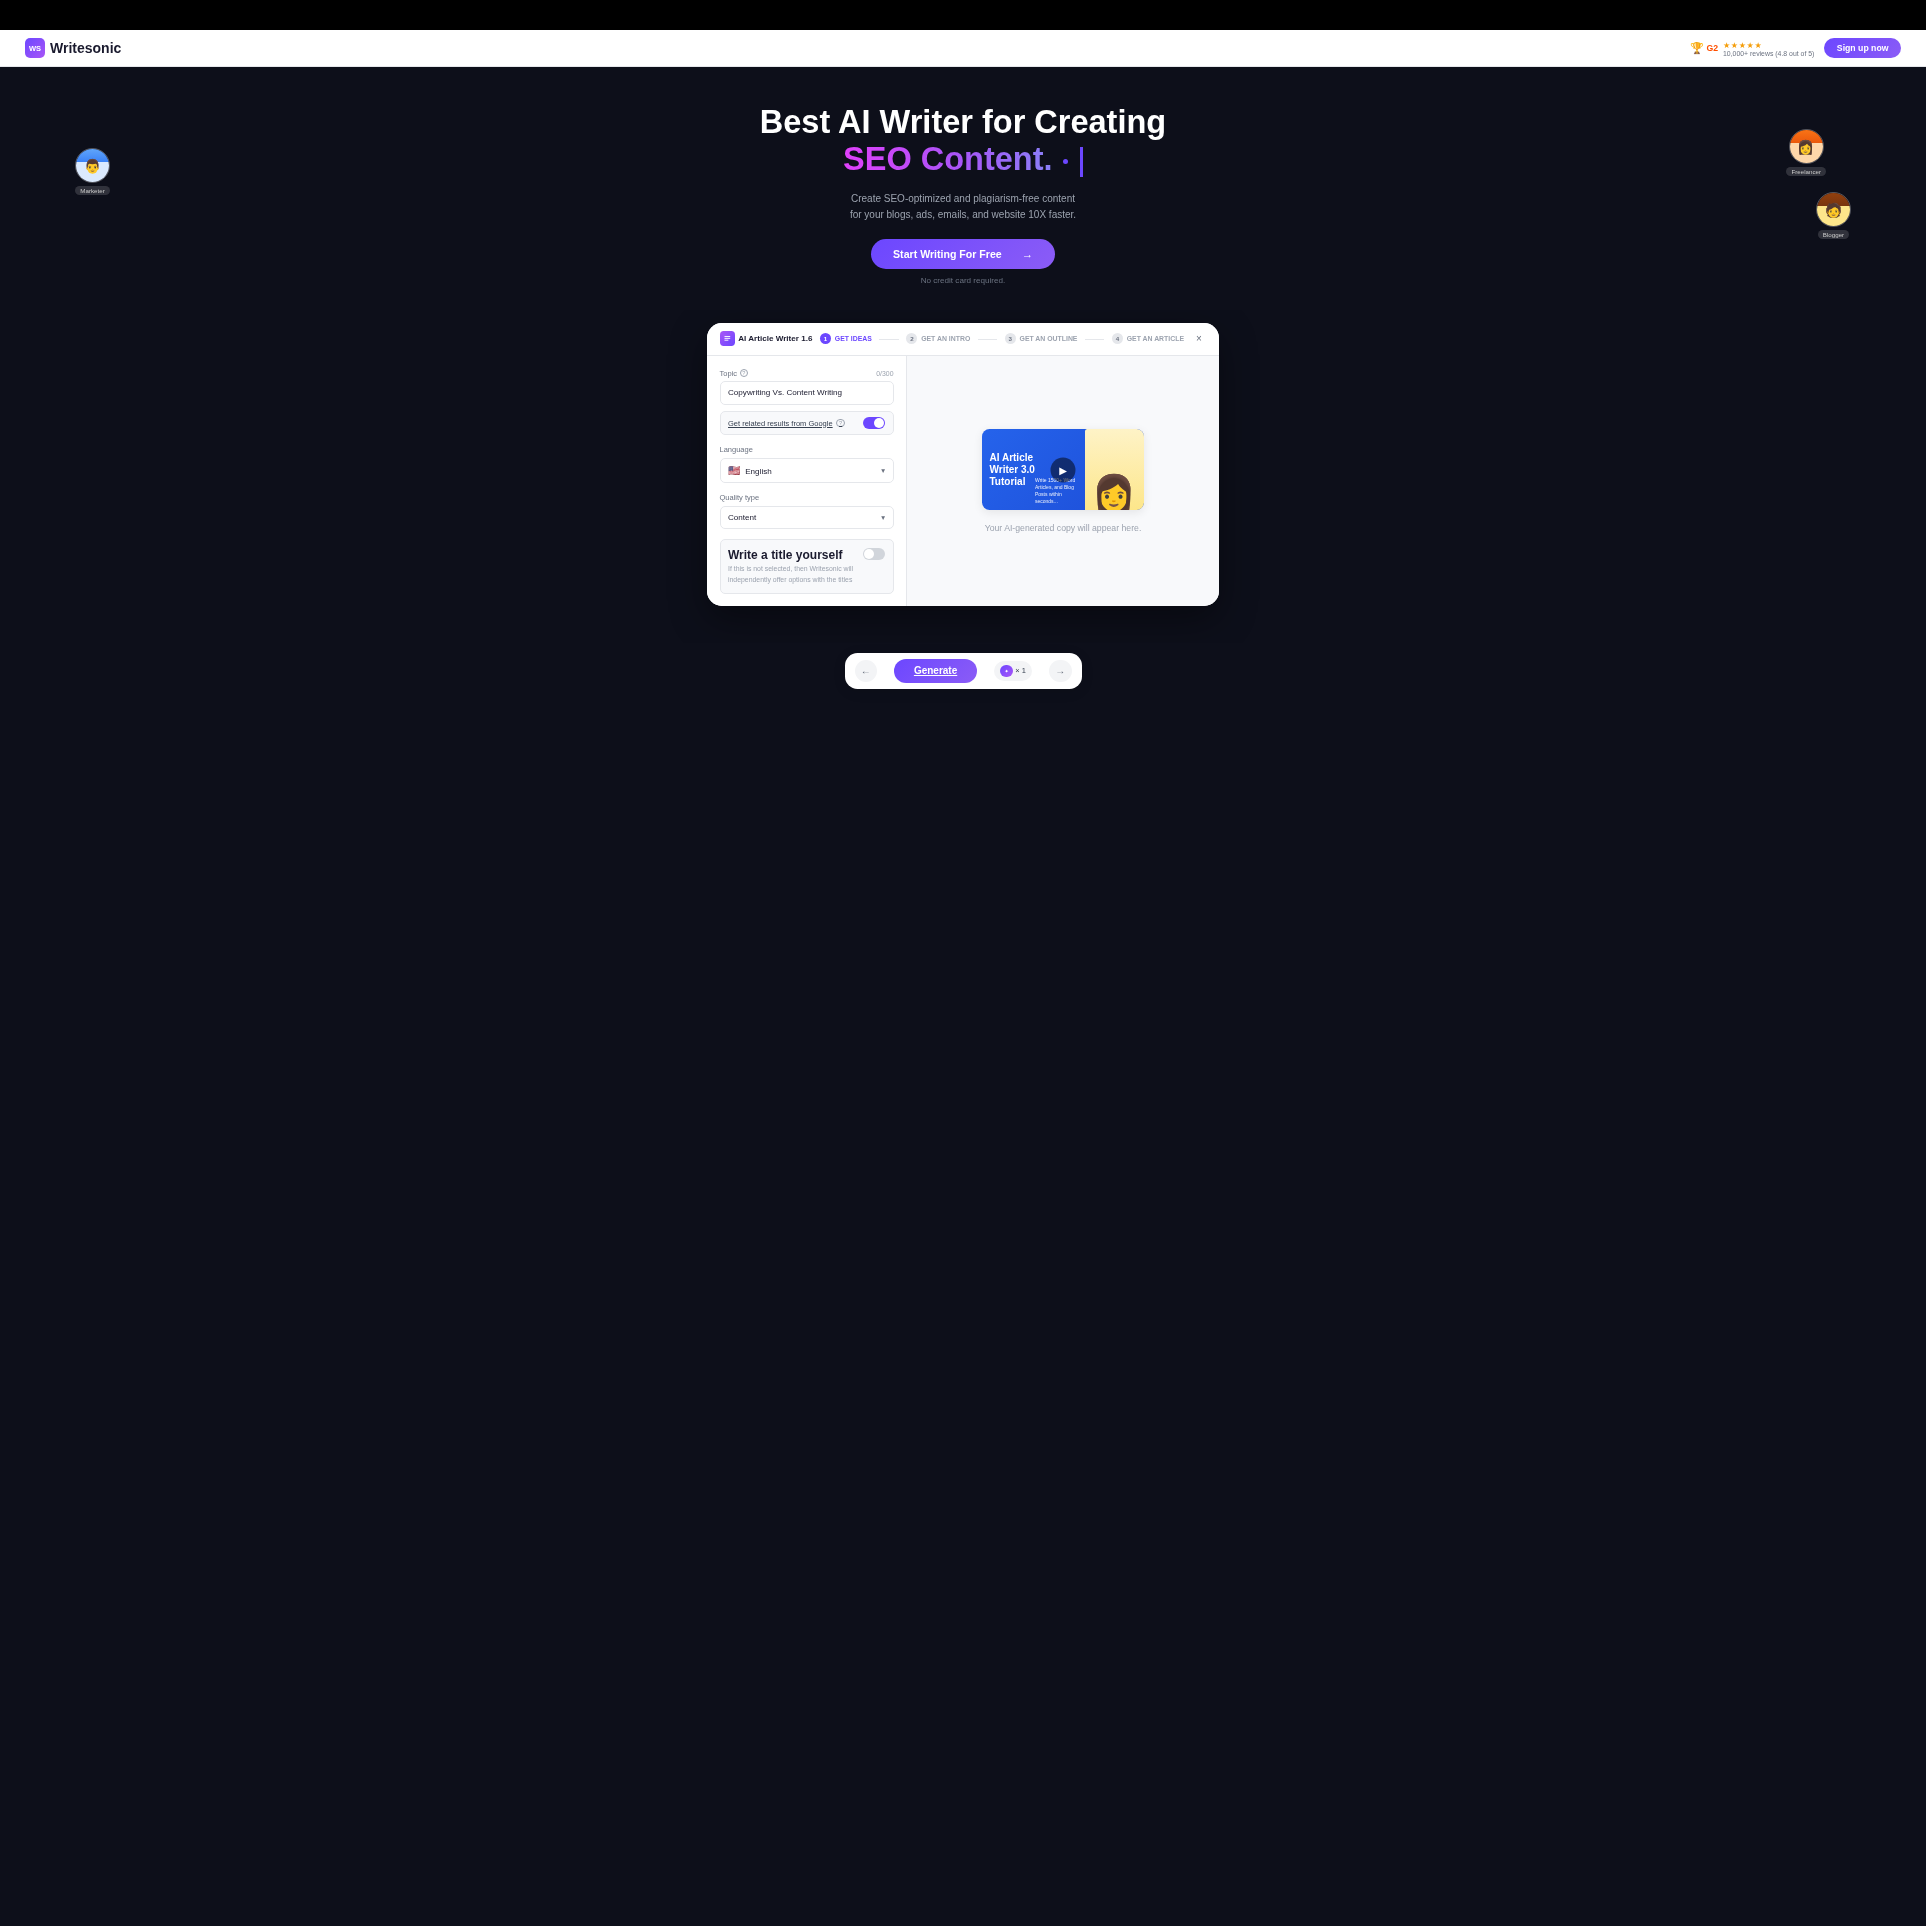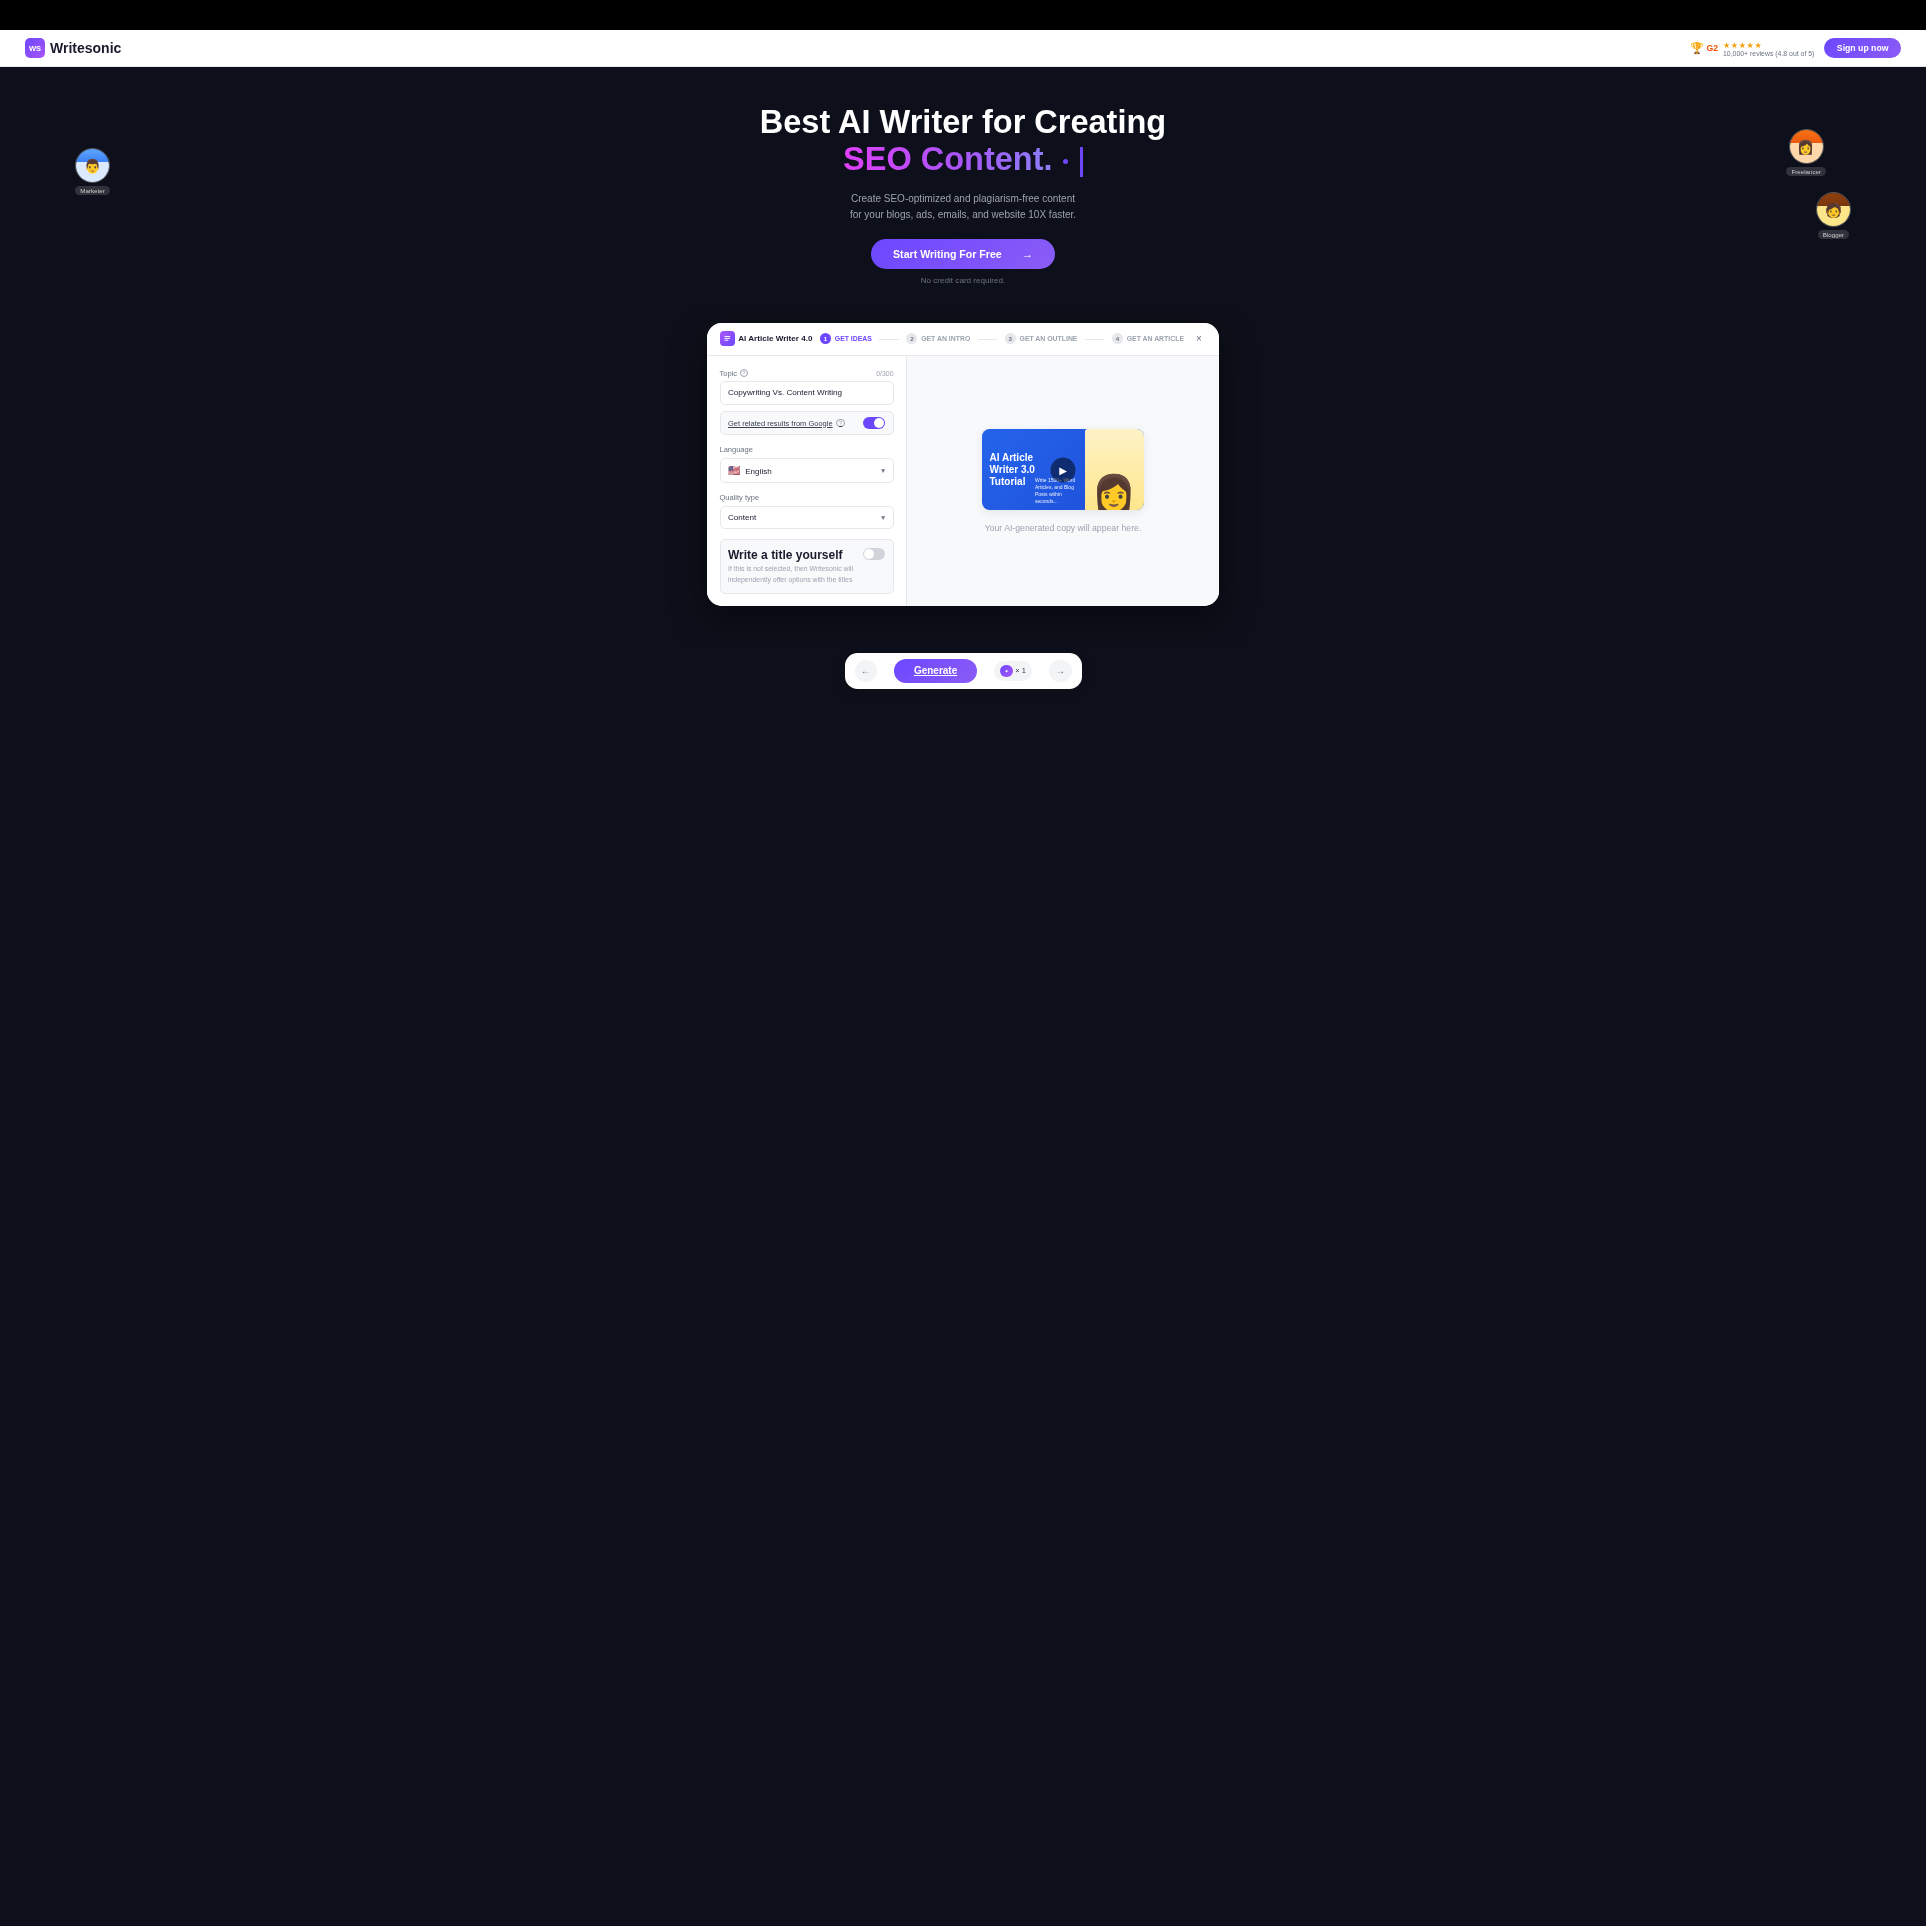--- a/index.html
+++ b/index.html
@@ -684,21 +684,21 @@
             <rect width="14" height="14" rx="3" fill="url(#g1)"></rect>
             <path d="M3 7h8M3 4h8M3 10h5" stroke="white" stroke-width="1.5" stroke-linecap="round"></path>
             <defs>
               <linearGradient id="g1" x1="0" y1="0" x2="14" y2="14" gradientUnits="userSpaceOnUse">
                 <stop stop-color="#a855f7"></stop>
                 <stop offset="1" stop-color="#6c47ff"></stop>
               </linearGradient>
             </defs>
           </svg>
         </div>
-        <span class="writer-title">AI Article Writer 4.0</span>
+        <span class="writer-title">AI Article Writer 1.6</span>
       </div>
 
       <div class="step active">
         <span class="step-num">1</span>
         <span>GET IDEAS</span>
       </div>
 
       <div class="step-divider"></div>
 
       <div class="step">

